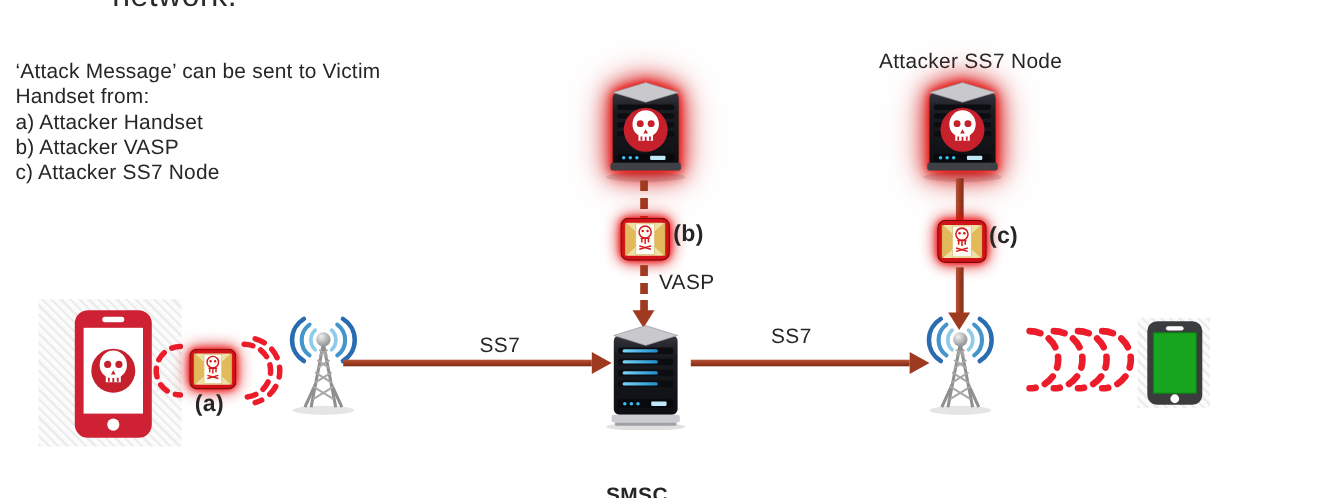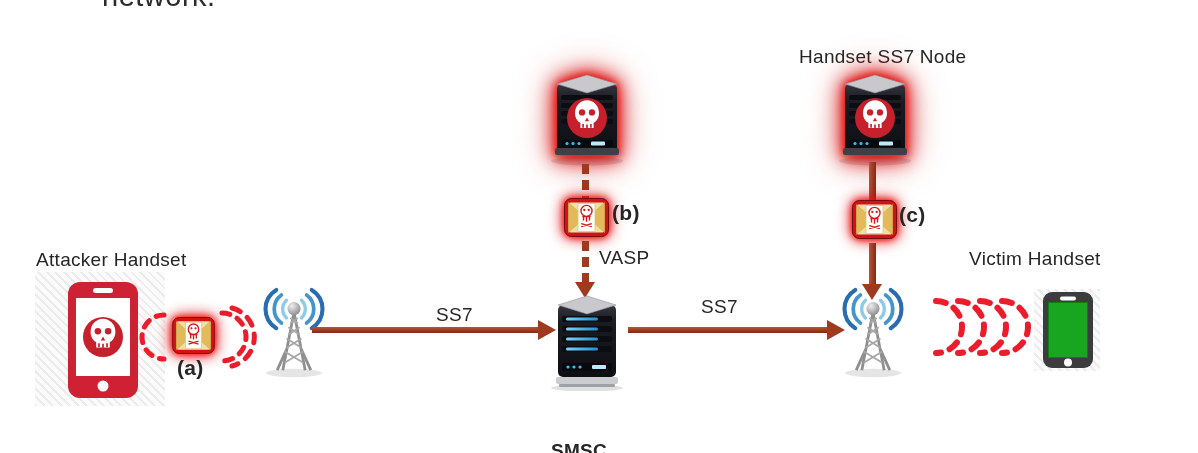--- a/index.html
+++ b/index.html
@@ -126,24 +126,29 @@
         <rect x="1" y="1" width="50" height="76" rx="9" fill="#3a3c3e"></rect>
         <rect x="18" y="5.5" width="16" height="4" rx="2" fill="#ffffff"></rect>
         <rect x="6.5" y="11.5" width="39" height="55" fill="var(--victim-green,#18a51f)" stroke="#0e7d14" stroke-width="1"></rect>
         <circle cx="26" cy="71.5" r="4" fill="#ffffff"></circle>
       </symbol>
     </defs>
   </svg>
 
   <div class="clipped-title">network.</div>
 
-
-  <div class="lbl" style="left:799px;top:46px;">Handset SS7 Node</div>
-  <div class="lbl" style="left:36px;top:249px;">Attacker Handset</div>
-  <div class="lbl" style="left:969px;top:248px;">Victim Handset</div>
+  <div class="note">
+    <div>‘Attack Message’ can be sent to Victim</div>
+    <div>Handset from:</div>
+    <div>a) Attacker Handset</div>
+    <div>b) Attacker VASP</div>
+    <div>c) Attacker SS7 Node</div>
+  </div>
+
+  <div class="lbl" style="left:799px;top:46px;">Attacker SS7 Node</div>
 
   <svg class="abs glow-big" style="left:533px;top:68px;" width="104" height="100" viewBox="0 0 104 100">
       <use href="#sym-server"></use>
     </svg>
 
   <svg class="abs glow-big" style="left:821px;top:68px;" width="104" height="100" viewBox="0 0 104 100">
       <use href="#sym-server"></use>
     </svg>
 
   <div class="vdash" style="left:582px;top:164px;height:34px;"></div>

